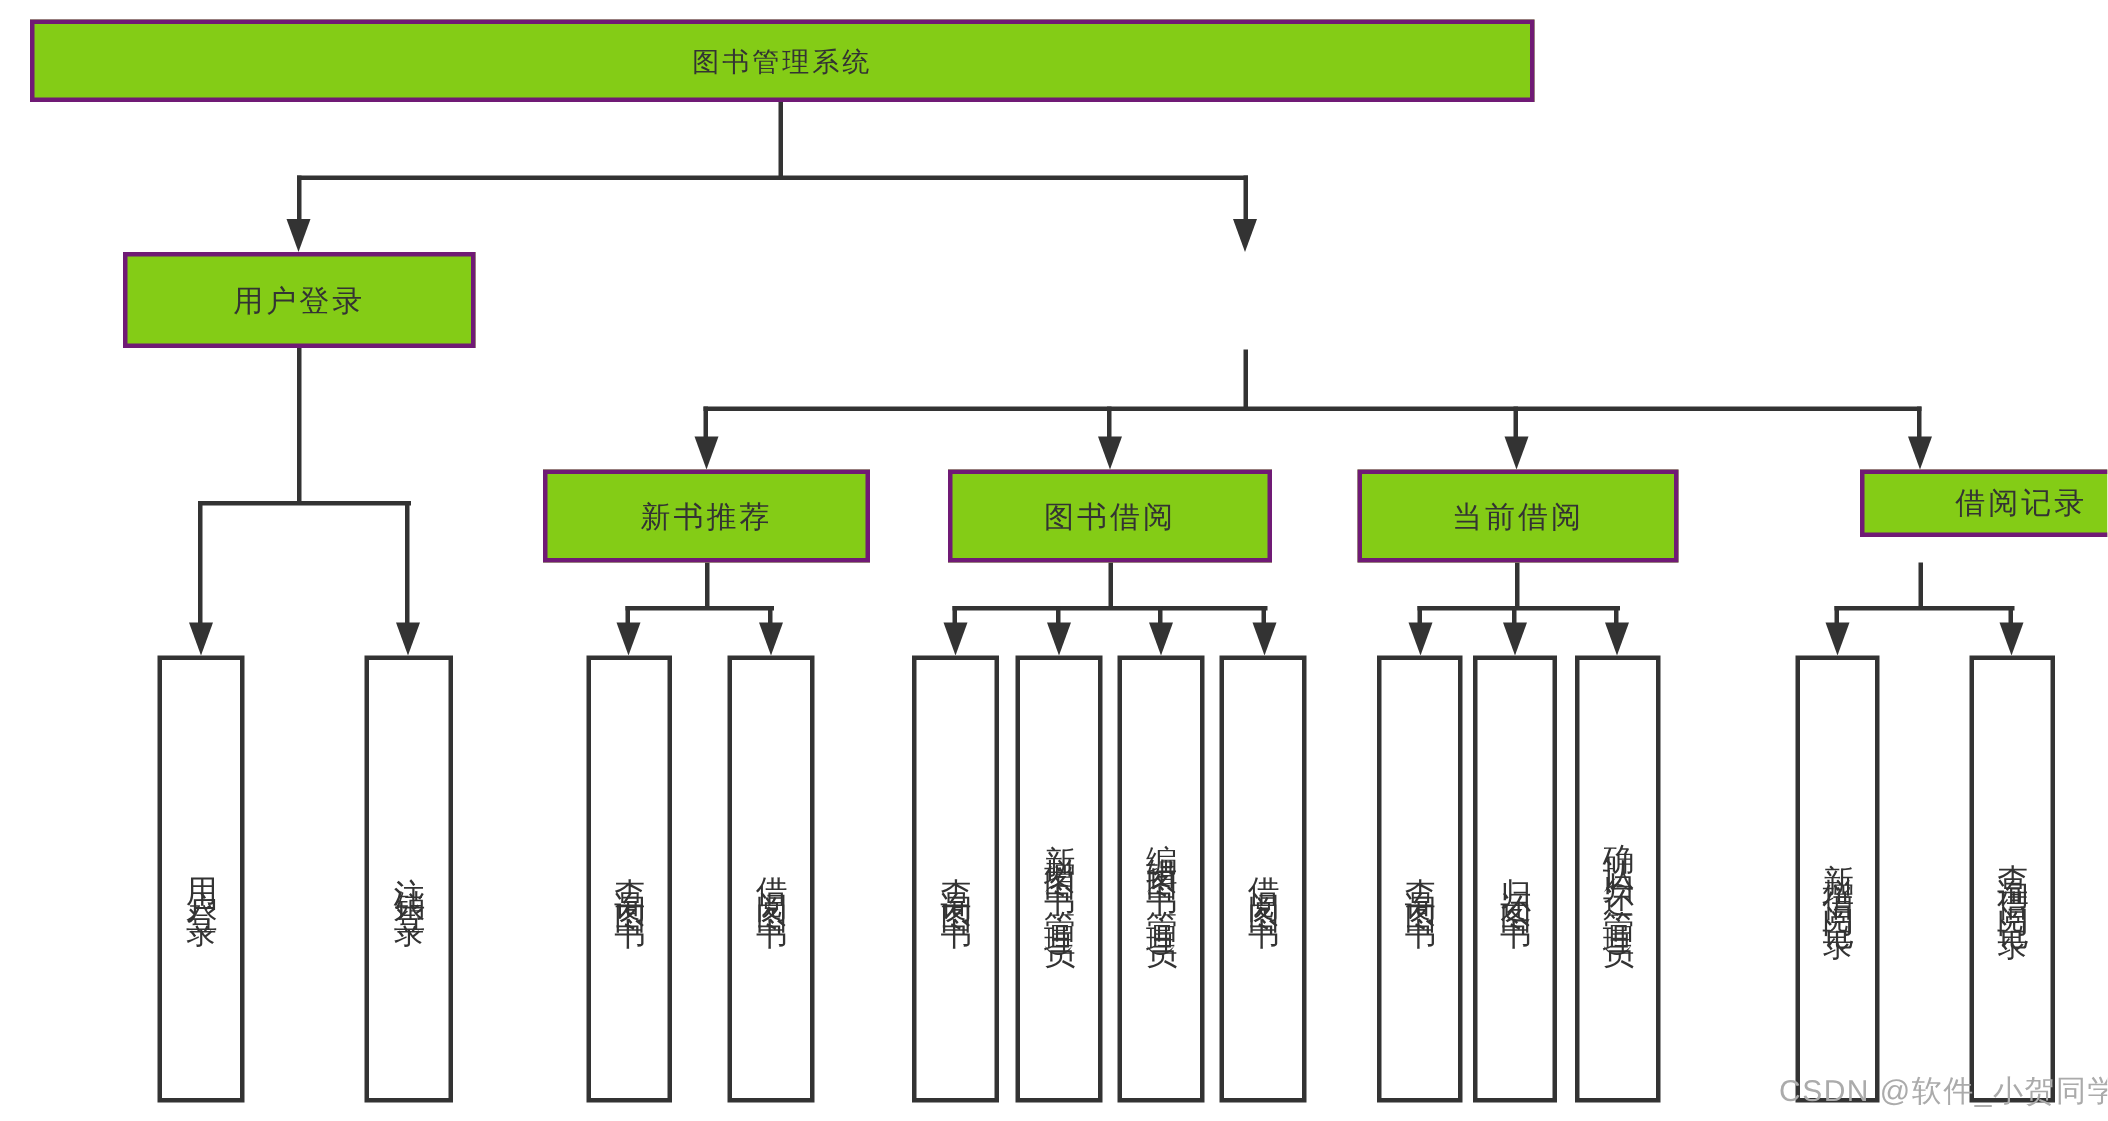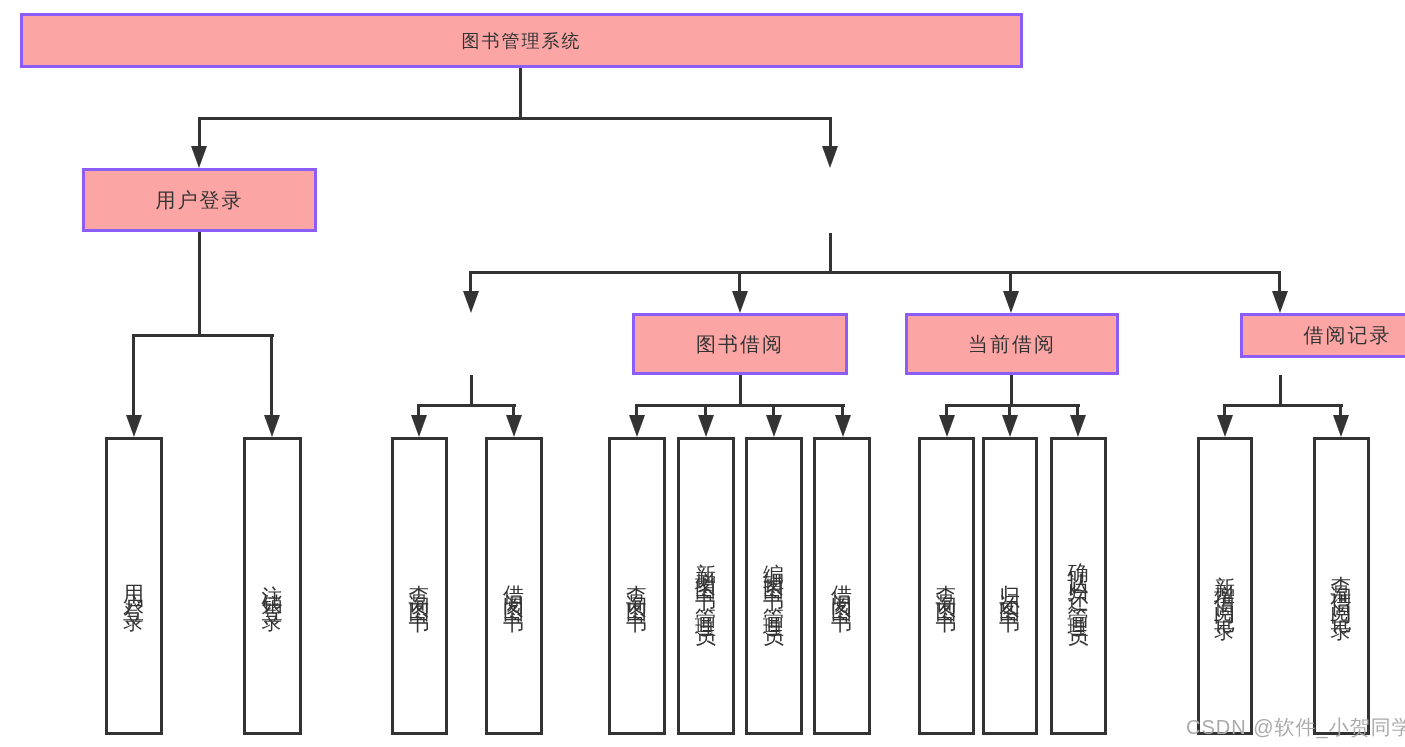--- a/index.html
+++ b/index.html
@@ -2,22 +2,22 @@
 <html><head>
 <meta charset="utf-8">
 <style>
   html,body { margin:0; padding:0; background:#ffffff; }
   #canvas {
     position:relative; width:1405px; height:747px; background:#ffffff;
     font-family:"Liberation Sans", sans-serif; color:#333333; overflow:hidden;
   }
   
   .hbox {
-    position:absolute; box-sizing:border-box; background:#fca5a5;
-    border:3px solid #8b5cf6; display:flex; align-items:center; justify-content:center;
+    position:absolute; box-sizing:border-box; background:#84cc16;
+    border:3px solid #701a75; display:flex; align-items:center; justify-content:center;
     font-size:20px; letter-spacing:2px; z-index:2;
   }
   .hbox.root { font-size:18px; }
   
   .leaf {
     position:absolute; box-sizing:border-box; top:437px; height:298px;
     background:#ffffff; border:3px solid #333333;
     display:flex; align-items:center; justify-content:center; z-index:2;
   }
   .leaf span {
@@ -69,20 +69,23 @@
   <div class="hl" style="left:469px; top:271px; width:812px;"></div>
   <div class="vl" style="left:469px;  top:271px; height:21px;"></div>
   <div class="vl" style="left:738px;  top:271px; height:21px;"></div>
   <div class="vl" style="left:1009px; top:271px; height:21px;"></div>
   <div class="vl" style="left:1278px; top:271px; height:21px;"></div>
   <div class="arr" style="left:463px;  top:291px;"></div>
   <div class="arr" style="left:732px;  top:291px;"></div>
   <div class="arr" style="left:1003px; top:291px;"></div>
   <div class="arr" style="left:1272px; top:291px;"></div>
 
+  <div class="hbox" style="left:362px; top:313px; width:218px; height:62px;">
+    <span>新书推荐</span>
+  </div>
   <div class="hbox" style="left:632px; top:313px; width:216px; height:62px;">
     <span>图书借阅</span>
   </div>
   <div class="hbox" style="left:905px; top:313px; width:214px; height:62px;">
     <span>当前借阅</span>
   </div>
   <div class="hbox" style="left:1240px; top:313px; width:215px; height:45px;">
     <span>借阅记录</span>
   </div>
 

